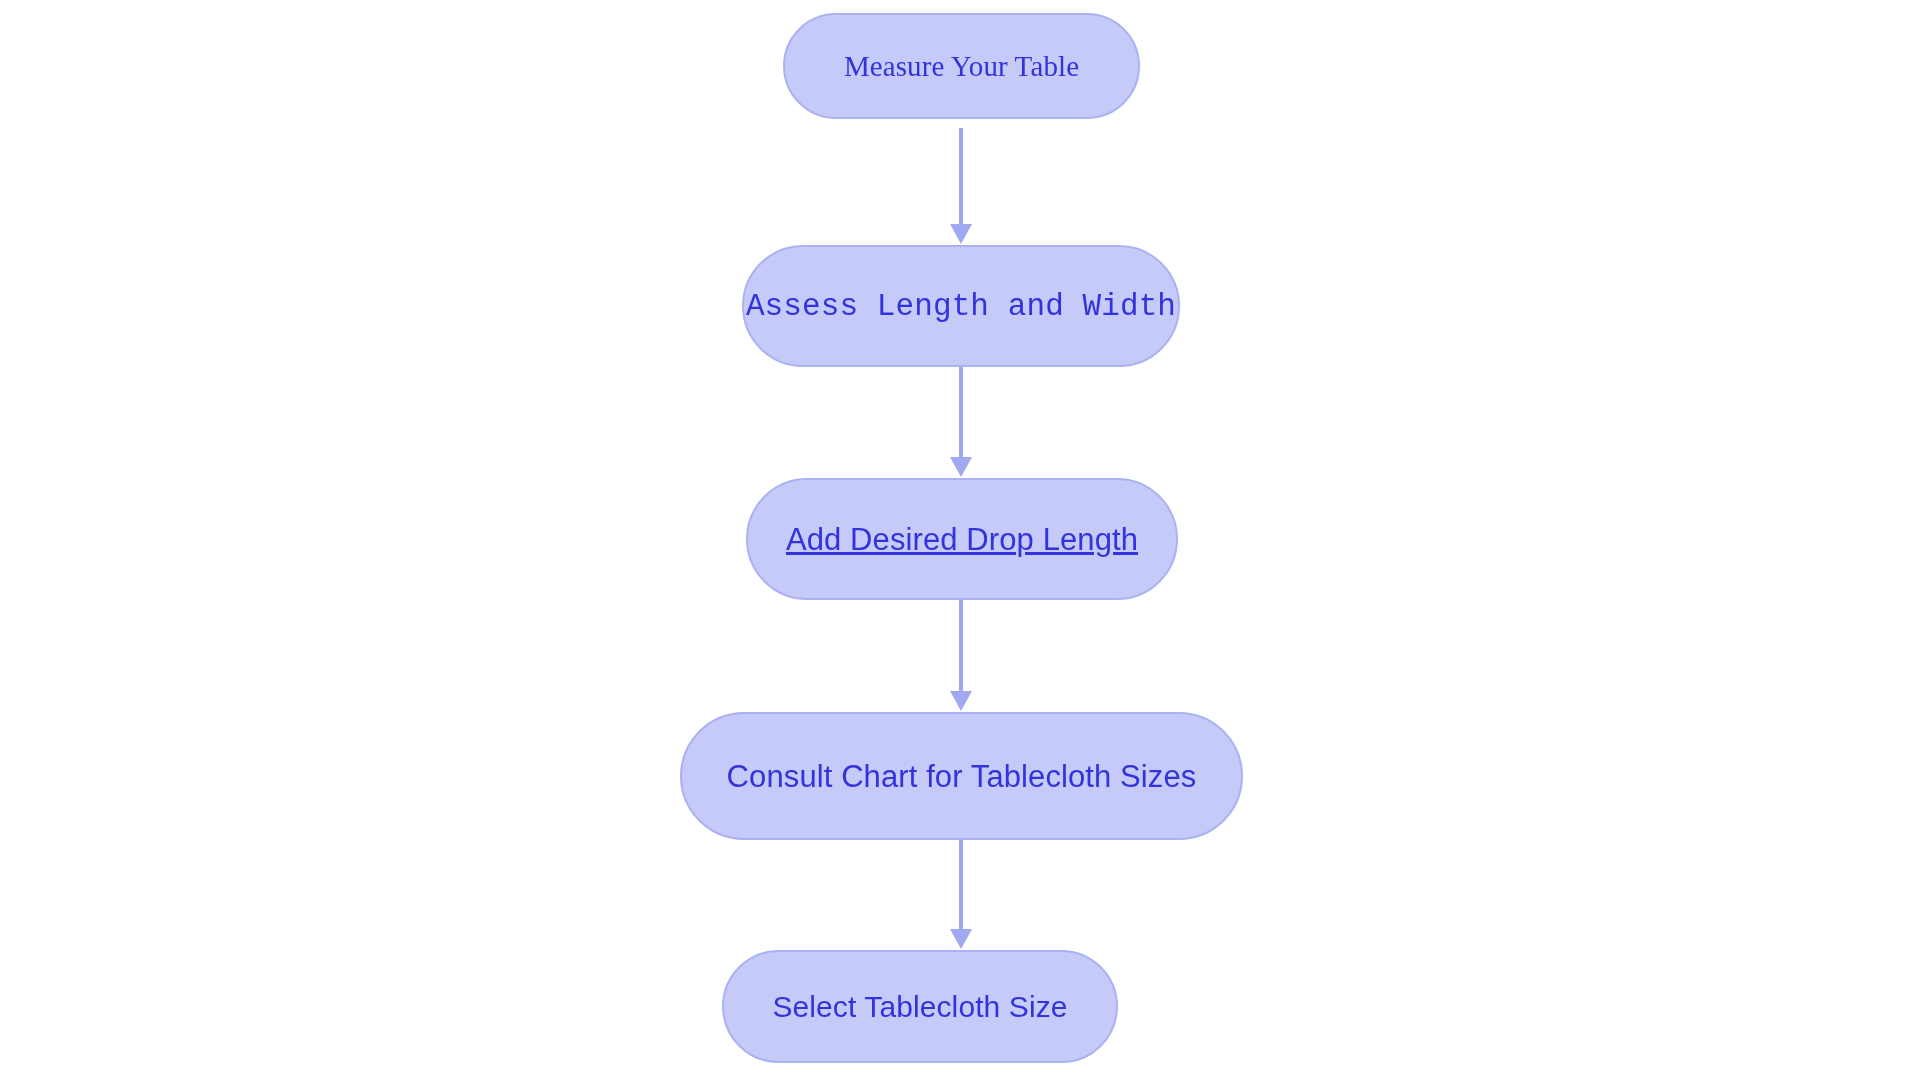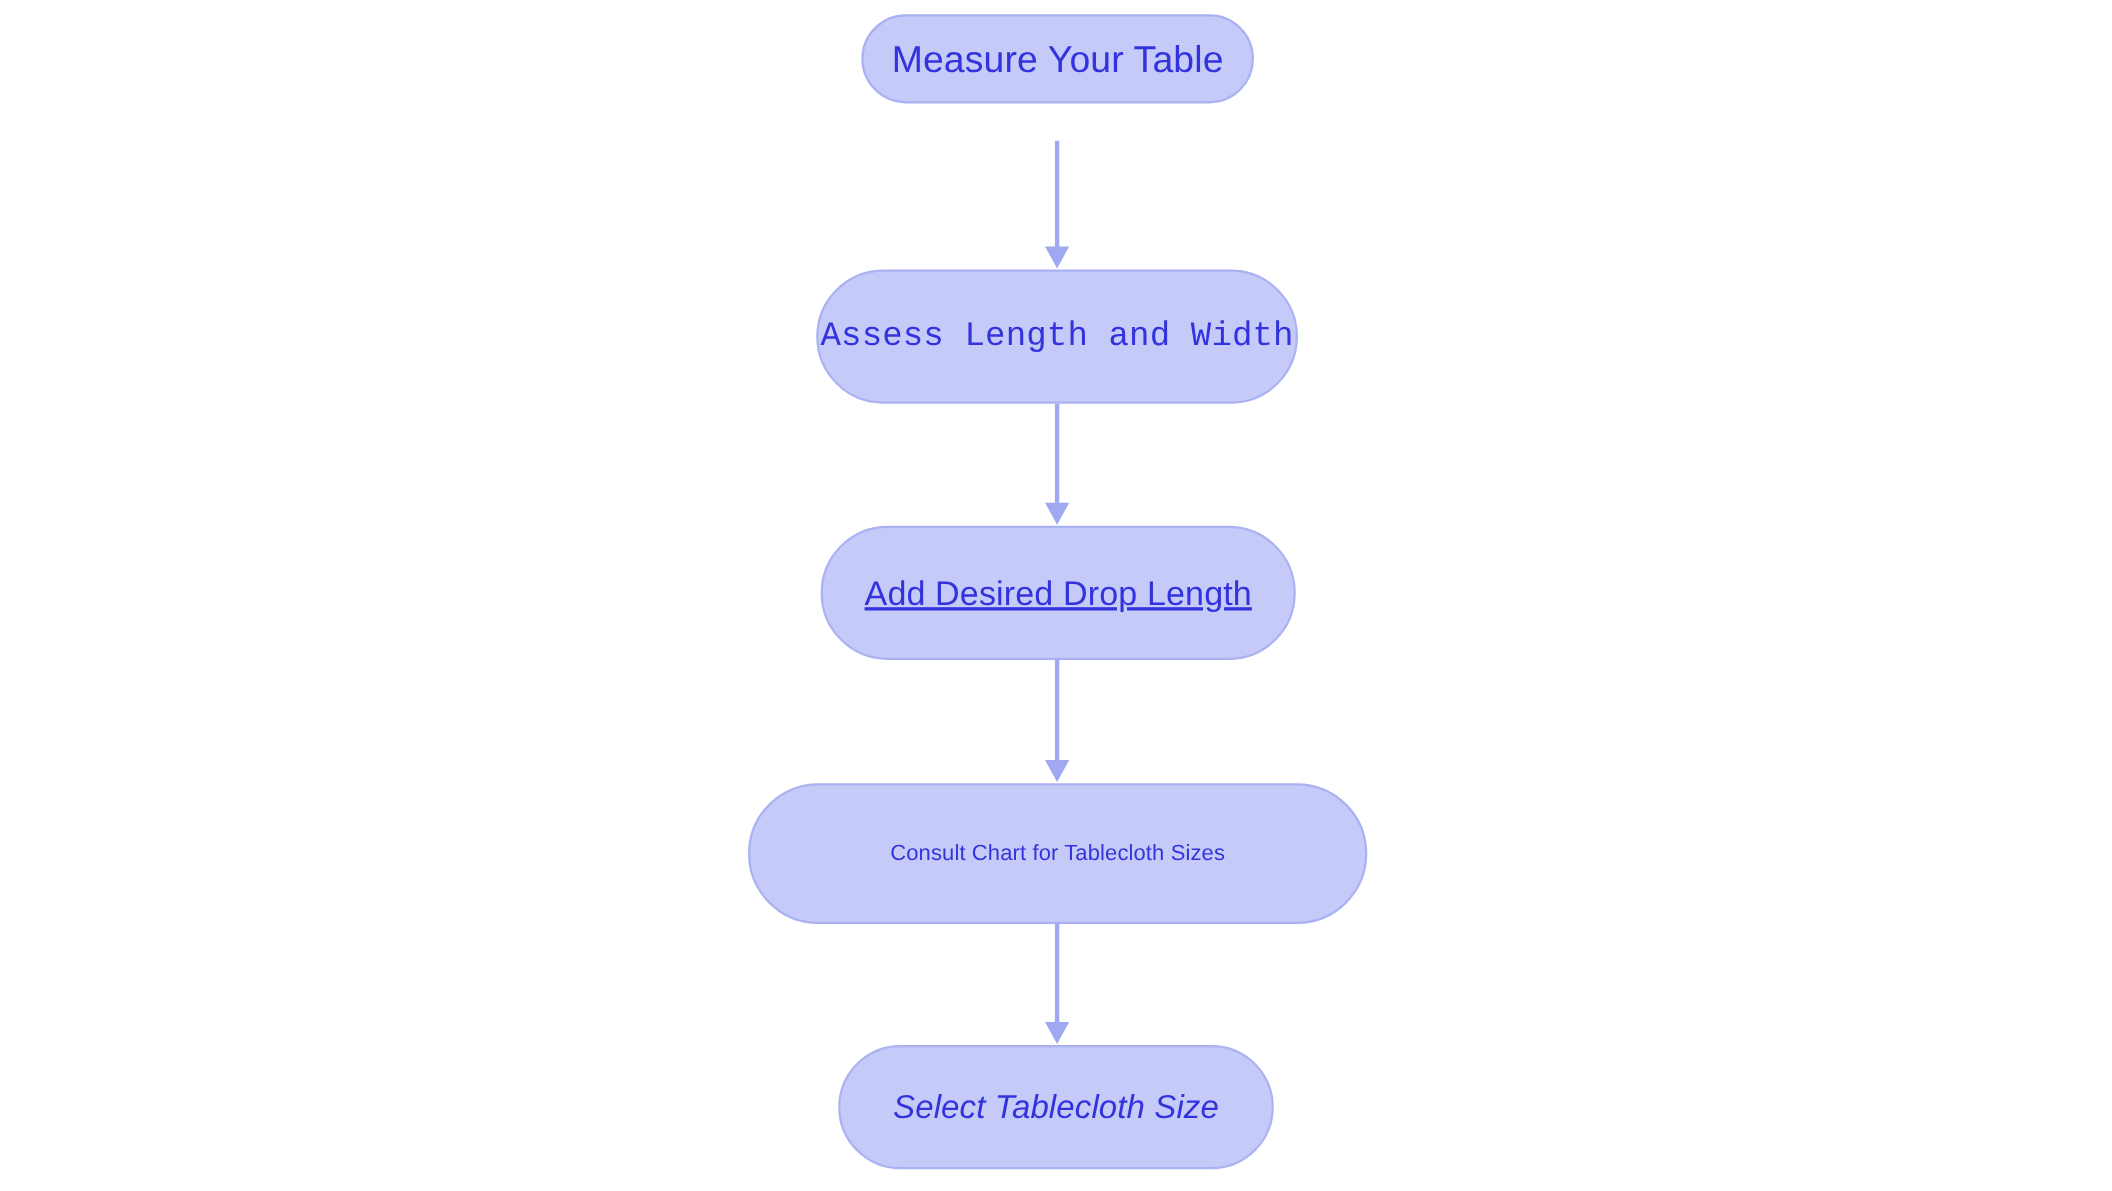--- a/index.html
+++ b/index.html
@@ -74,33 +74,33 @@
     </svg>
   </div>
 
   <div class="connector" style="left:941px; top:840px; width:40px; height:109px;">
     <svg width="40" height="109" viewBox="0 0 40 109" xmlns="http://www.w3.org/2000/svg">
       <line x1="20" y1="0" x2="20" y2="91" stroke="#9fa8f0" stroke-width="4"></line>
       <polygon points="9,89 31,89 20,109" fill="#9fa8f0"></polygon>
     </svg>
   </div>
 
-  <div class="flow-node" style="left:783px; top:13px; width:357px; height:81px; font-size:34px;">
+  <div class="flow-node" style="left:783px; top:13px; width:357px; height:106px; font-size:29px;font-family:Liberation Serif, serif;">
     <span class="node-label">Measure Your Table</span>
   </div>
 
   <div class="flow-node" style="left:742px; top:245px; width:438px; height:122px; font-size:31px;font-family:Liberation Mono, monospace;">
     <span class="node-label">Assess Length and Width</span>
   </div>
 
   <div class="flow-node" style="left:746px; top:478px; width:432px; height:122px; font-size:31px;text-decoration:underline;">
     <span class="node-label">Add Desired Drop Length</span>
   </div>
 
-  <div class="flow-node" style="left:680px; top:712px; width:563px; height:128px; font-size:20px;align-items:center;">
+  <div class="flow-node" style="left:680px; top:712px; width:563px; height:128px; font-size:31px;align-items:center;">
     <span class="node-label">Consult Chart for Tablecloth Sizes</span>
   </div>
 
-  <div class="flow-node" style="left:762px; top:950px; width:396px; height:113px; font-size:30px;font-style:italic;">
+  <div class="flow-node" style="left:722px; top:950px; width:396px; height:113px; font-size:30px;">
     <span class="node-label">Select Tablecloth Size</span>
   </div>
 
 </div>
 
 </body></html>

